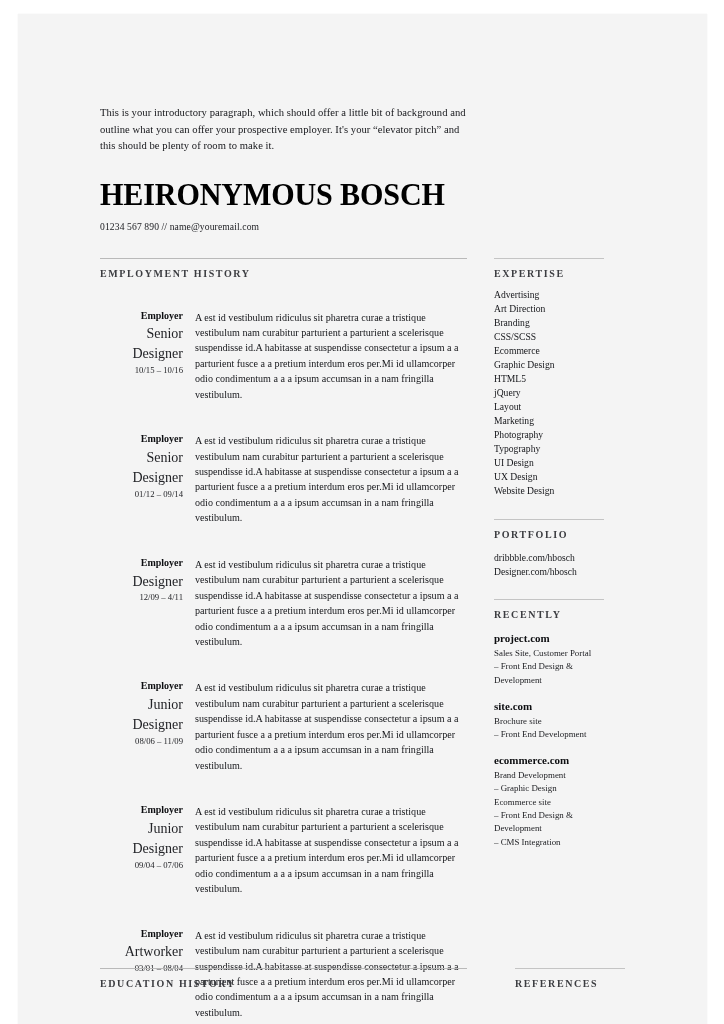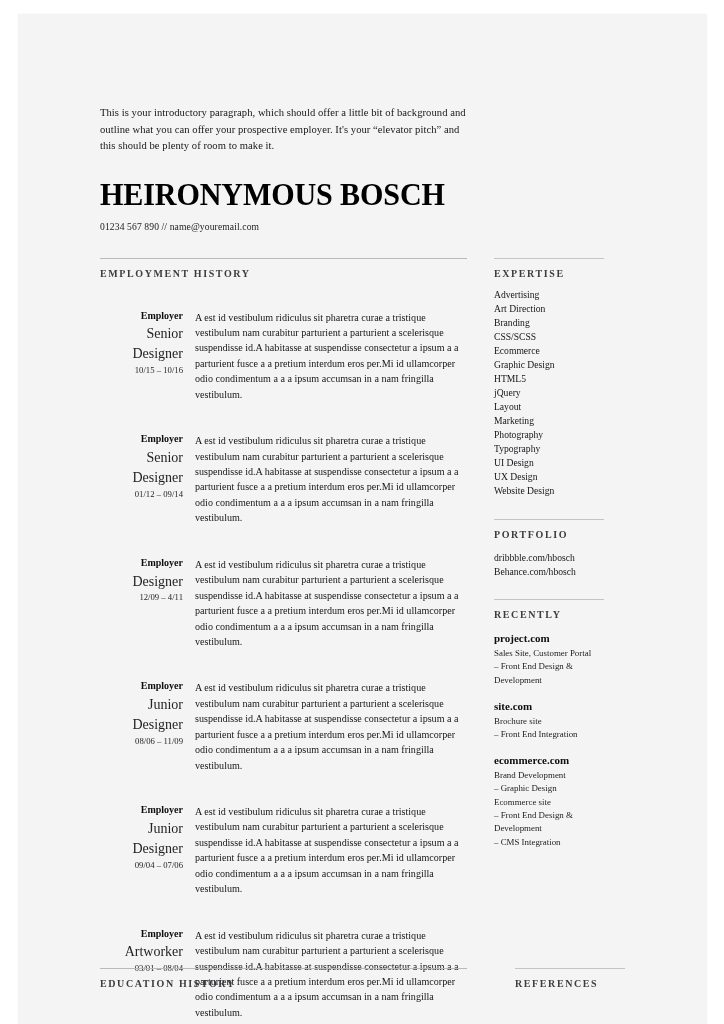--- a/index.html
+++ b/index.html
@@ -209,36 +209,36 @@
               <div class="skill">Typography</div>
               <div class="skill">UI Design</div>
               <div class="skill">UX Design</div>
               <div class="skill">Website Design</div>
             </div>
 
           <div class="rule light" style="margin-top:21px;"></div>
           <div class="sec-label">PORTFOLIO</div>
           <div class="link-list" id="links">
               <div class="link">dribbble.com/hbosch</div>
-              <div class="link">Behance.com/hbosch</div>
+              <div class="link">Designer.com/hbosch</div>
             </div>
 
           <div class="rule light" style="margin-top:20px;"></div>
           <div class="sec-label">RECENTLY</div>
           <div id="recents">
               <div class="recent-block">
                 <div class="recent-title">project.com</div>
                 <div class="recent-line">Sales Site, Customer Portal</div>
                 <div class="recent-line">– Front End Design &amp;</div>
                 <div class="recent-line">Development</div>
               </div>
               <div class="recent-block">
                 <div class="recent-title">site.com</div>
                 <div class="recent-line">Brochure site</div>
-                <div class="recent-line">– Front End Integration</div>
+                <div class="recent-line">– Front End Development</div>
               </div>
               <div class="recent-block">
                 <div class="recent-title">ecommerce.com</div>
                 <div class="recent-line">Brand Development</div>
                 <div class="recent-line">– Graphic Design</div>
                 <div class="recent-line">Ecommerce site</div>
                 <div class="recent-line">– Front End Design &amp;</div>
                 <div class="recent-line">Development</div>
                 <div class="recent-line">– CMS Integration</div>
               </div>

